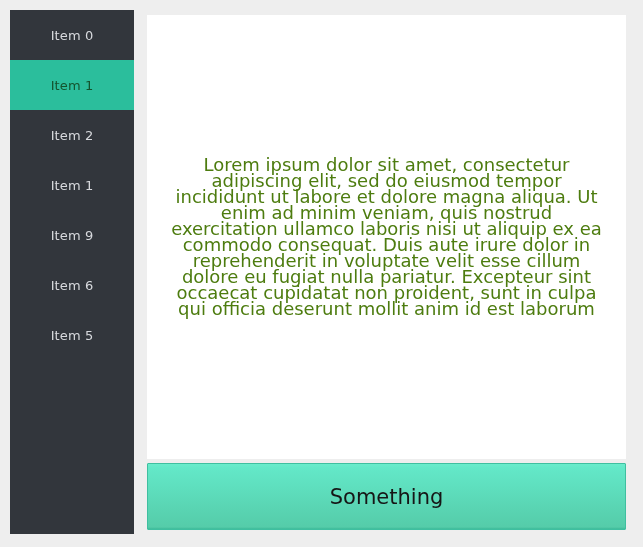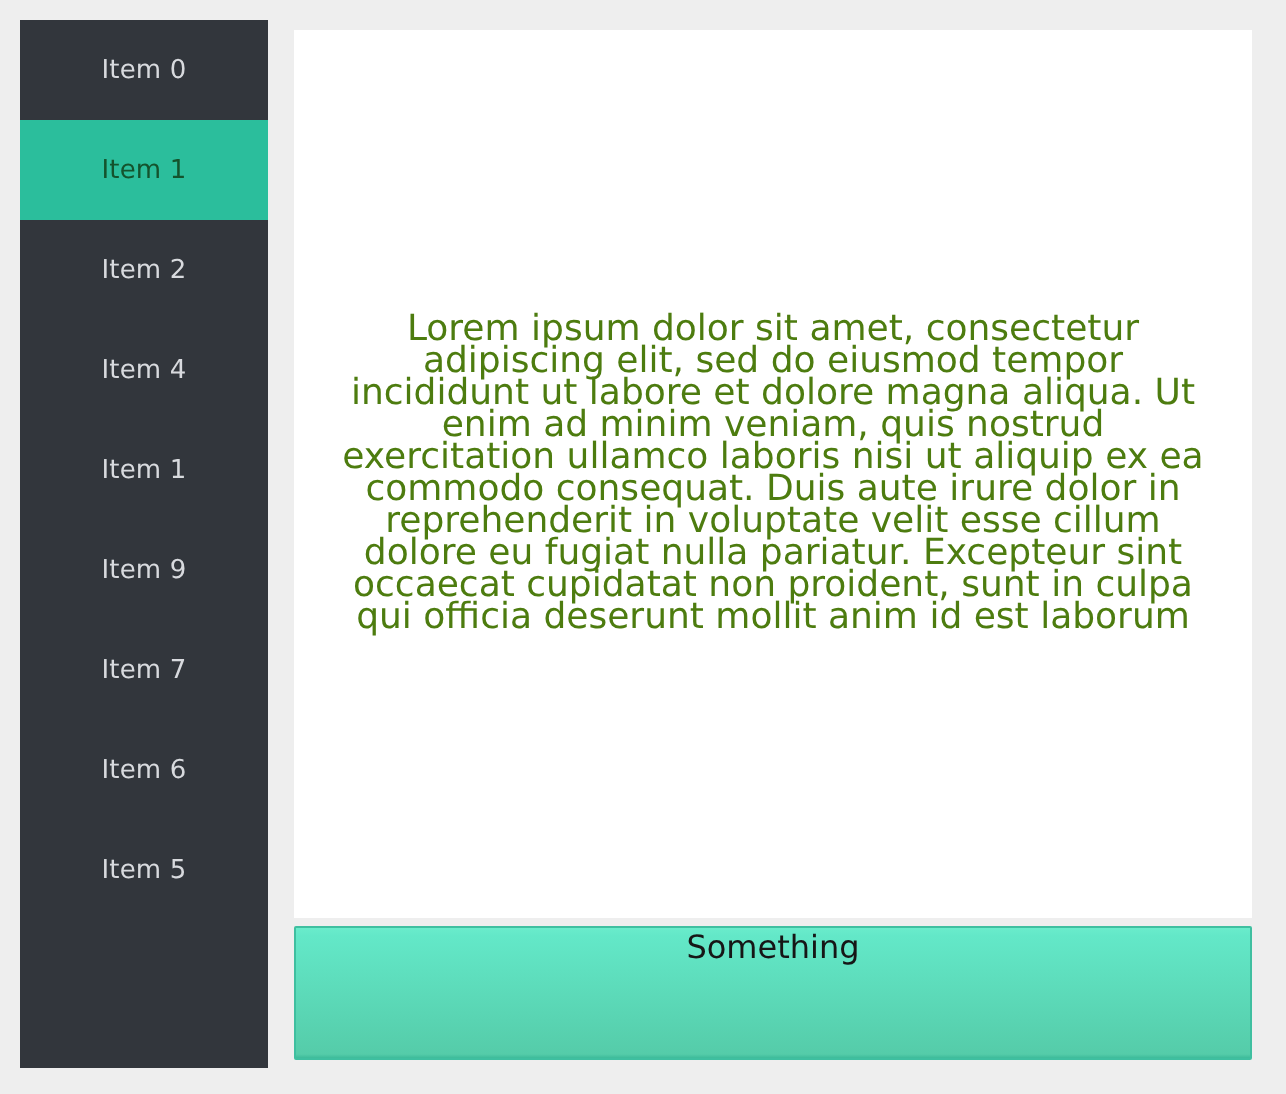--- a/index.html
+++ b/index.html
@@ -80,24 +80,24 @@
     position: absolute;
     left: 147px;
     top: 463px;
     width: 479px;
     height: 67px;
     background: linear-gradient(to bottom, #6aeccb 0%, #63e8c8 6%, #55cca9 97%, #3dbb9a 100%);
     border: 1px solid #3fbfa0;
     border-radius: 1px;
     box-sizing: border-box;
     display: flex;
-    align-items: flex-start;
+    align-items: center;
     justify-content: center;
     color: #161616;
-    font-size: 16px;
+    font-size: 21px;
     font-family: "DejaVu Sans", sans-serif;
     cursor: pointer;
     user-select: none;
   }
 </style>
 </head>
 <body>
 
 <div id="app-root">
 
@@ -105,30 +105,24 @@
     <div class="sidebar-item">
       <span>Item 0</span>
     </div>
     <div class="sidebar-item selected">
       <span>Item 1</span>
     </div>
     <div class="sidebar-item">
       <span>Item 2</span>
     </div>
     <div class="sidebar-item">
-      <span>Item 4</span>
-    </div>
-    <div class="sidebar-item">
       <span>Item 1</span>
     </div>
     <div class="sidebar-item">
       <span>Item 9</span>
-    </div>
-    <div class="sidebar-item">
-      <span>Item 7</span>
     </div>
     <div class="sidebar-item">
       <span>Item 6</span>
     </div>
     <div class="sidebar-item">
       <span>Item 5</span>
     </div>
   </div>
 
   <div id="content-panel">

